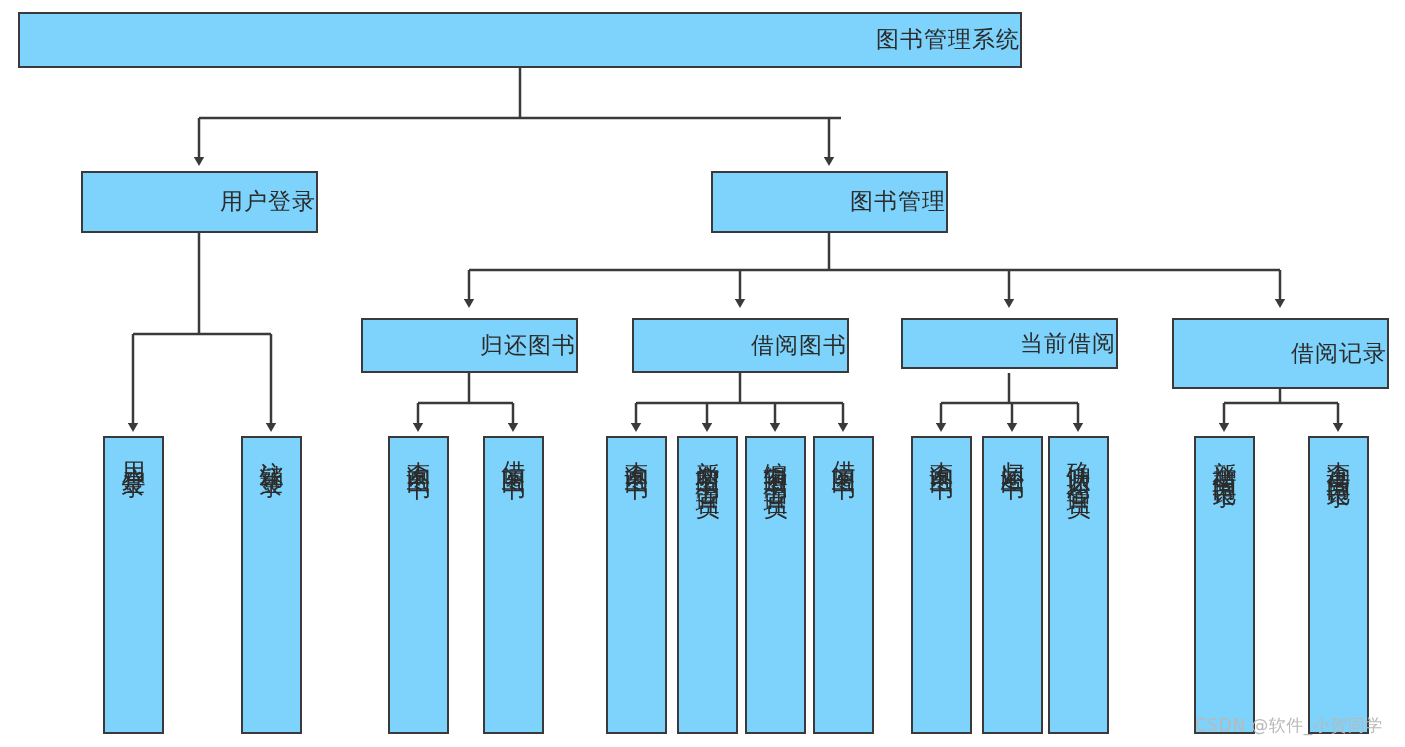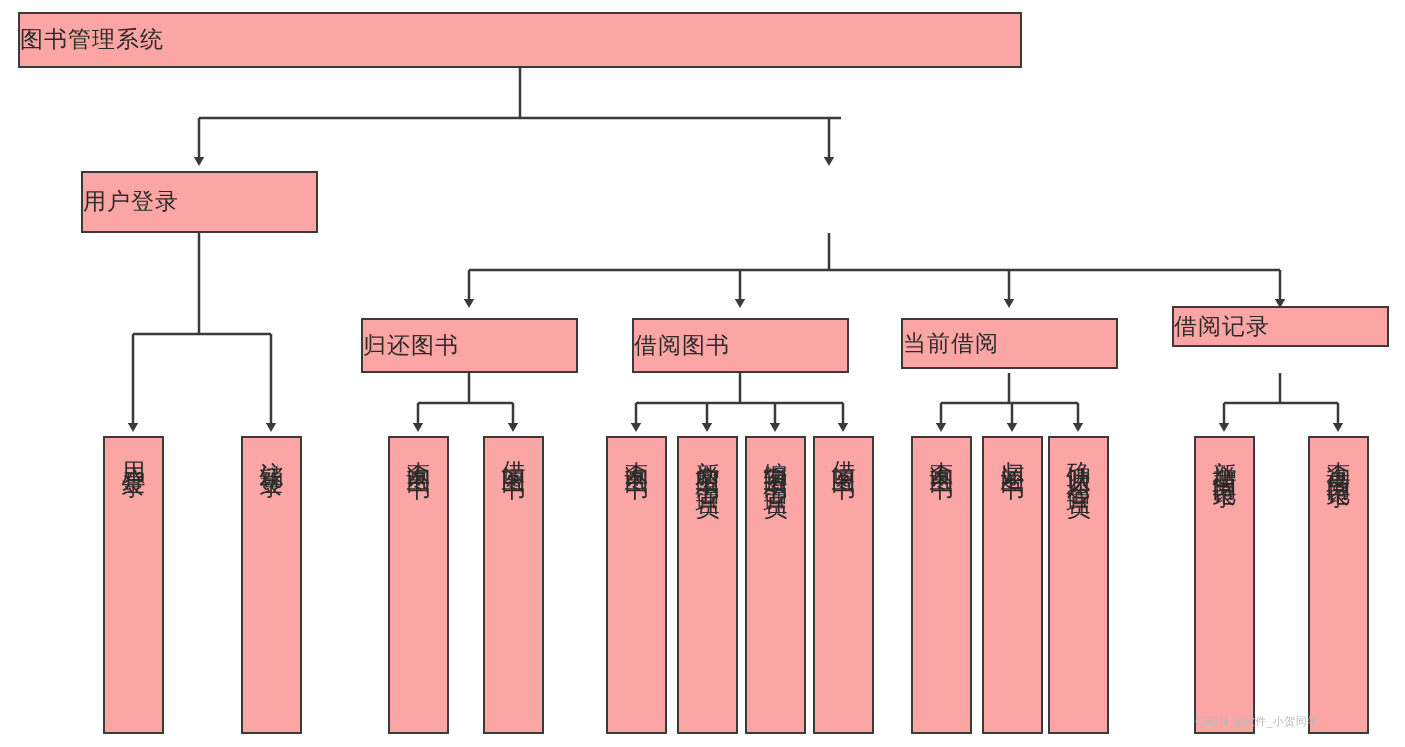--- a/index.html
+++ b/index.html
@@ -22,25 +22,25 @@
     position: absolute;
     left: 0;
     top: 0;
     width: 1405px;
     height: 747px;
     pointer-events: none;
   }
   .node {
     position: absolute;
     box-sizing: border-box;
-    background: #fca5a5;
+    background: #7dd3fc;
     border: 2.5px solid #3a3a3a;
     display: flex;
     align-items: center;
-    justify-content: flex-start;
+    justify-content: flex-end;
     color: #2b2b2b;
   }
   .node .label {
     display: block;
     text-align: center;
     letter-spacing: 1px;
     line-height: 1.12;
     white-space: nowrap;
   }
   
@@ -58,21 +58,21 @@
   .node.vert .label {
     writing-mode: vertical-rl;
     text-orientation: upright;
     font-size: 24px;
     letter-spacing: 5px;
     line-height: 1;
     margin: 0 auto;
   }
   .watermark {
     position: absolute;
-    font-size: 11px;
+    font-size: 17px;
     color: #b9b9b9;
     white-space: nowrap;
     letter-spacing: 0.5px;
   }
 </style>
 </head>
 <body>
 
 <div id="canvas">
 
@@ -126,31 +126,34 @@
     </g>
   </svg>
 
   <div class="node root horiz" style="left:18px; top:12px; width:1004px; height:56px;">
     <span class="label">图书管理系统</span>
   </div>
 
   <div class="node horiz" style="left:81px; top:171px; width:237px; height:62px;">
     <span class="label">用户登录</span>
   </div>
+  <div class="node horiz" style="left:711px; top:171px; width:237px; height:62px;">
+    <span class="label">图书管理</span>
+  </div>
 
   <div class="node horiz" style="left:361px; top:318px; width:217px; height:55px;">
     <span class="label">归还图书</span>
   </div>
   <div class="node horiz" style="left:632px; top:318px; width:217px; height:55px;">
     <span class="label">借阅图书</span>
   </div>
   <div class="node horiz" style="left:901px; top:318px; width:217px; height:51px;">
     <span class="label">当前借阅</span>
   </div>
-  <div class="node horiz" style="left:1172px; top:306px; width:217px; height:41px;">
+  <div class="node horiz" style="left:1172px; top:318px; width:217px; height:71px;">
     <span class="label">借阅记录</span>
   </div>
 
   <div class="node vert" style="left:103px; top:436px; width:61px; height:298px;">
     <span class="label">用户登录</span>
   </div>
   <div class="node vert" style="left:241px; top:436px; width:61px; height:298px;">
     <span class="label">注销登录</span>
   </div>
 

